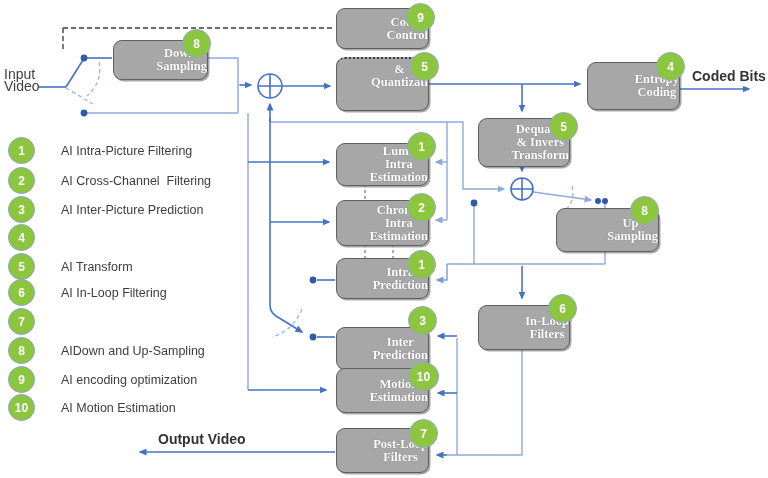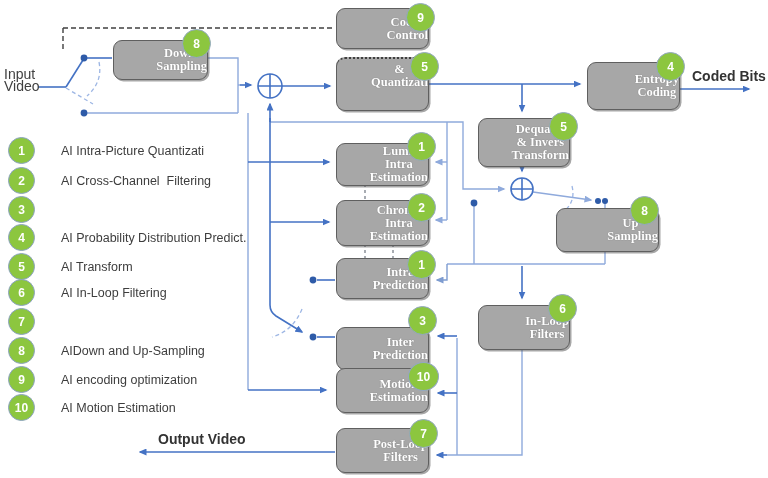--- a/index.html
+++ b/index.html
@@ -194,32 +194,32 @@
   <div class="badge" style="left:408px;top:362px;width:31px;">10</div>
   <div class="badge" style="left:409px;top:419px;">7</div>
 
   <div class="lbl" style="left:4px;top:68px;">Input
 Video</div>
   <div class="lbl b" style="left:158px;top:433px;">Output Video</div>
   <div class="lbl b" style="left:692px;top:70px;">Coded Bits</div>
 
   <div class="legend-row" style="top:137px;">
     <div class="legend-circle">1</div>
-    <div class="legend-text">AI Intra-Picture Quantizati</div>
+    <div class="legend-text">AI Intra-Picture Filtering</div>
     </div>
   <div class="legend-row" style="top:167px;">
     <div class="legend-circle">2</div>
     <div class="legend-text">AI Cross-Channel  Filtering</div>
     </div>
   <div class="legend-row" style="top:196px;">
     <div class="legend-circle">3</div>
+    <div class="legend-text">AI Inter-Picture Prediction</div>
     </div>
   <div class="legend-row" style="top:224px;">
     <div class="legend-circle">4</div>
-    <div class="legend-text">AI Probability Distribution Predict.</div>
     </div>
   <div class="legend-row" style="top:253px;">
     <div class="legend-circle">5</div>
     <div class="legend-text">AI Transform</div>
     </div>
   <div class="legend-row" style="top:279px;">
     <div class="legend-circle">6</div>
     <div class="legend-text">AI In-Loop Filtering</div>
     </div>
   <div class="legend-row" style="top:308px;">

